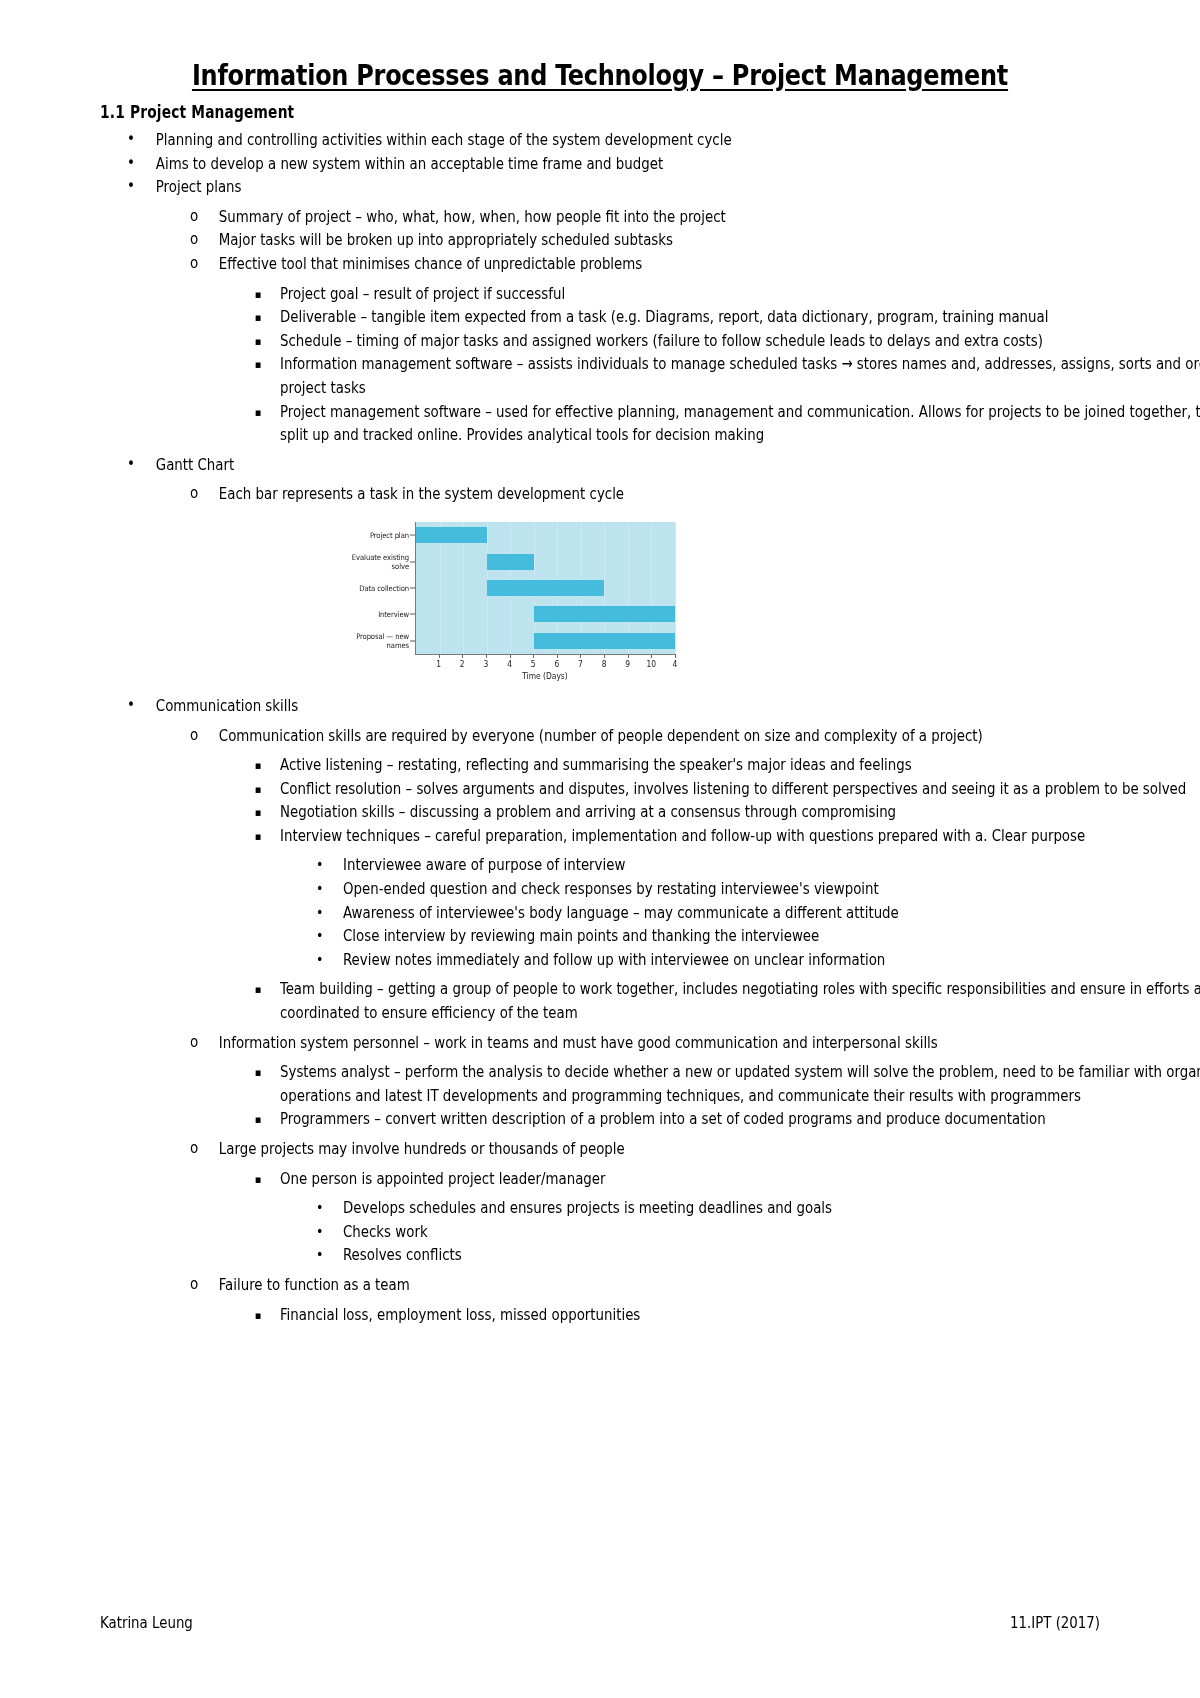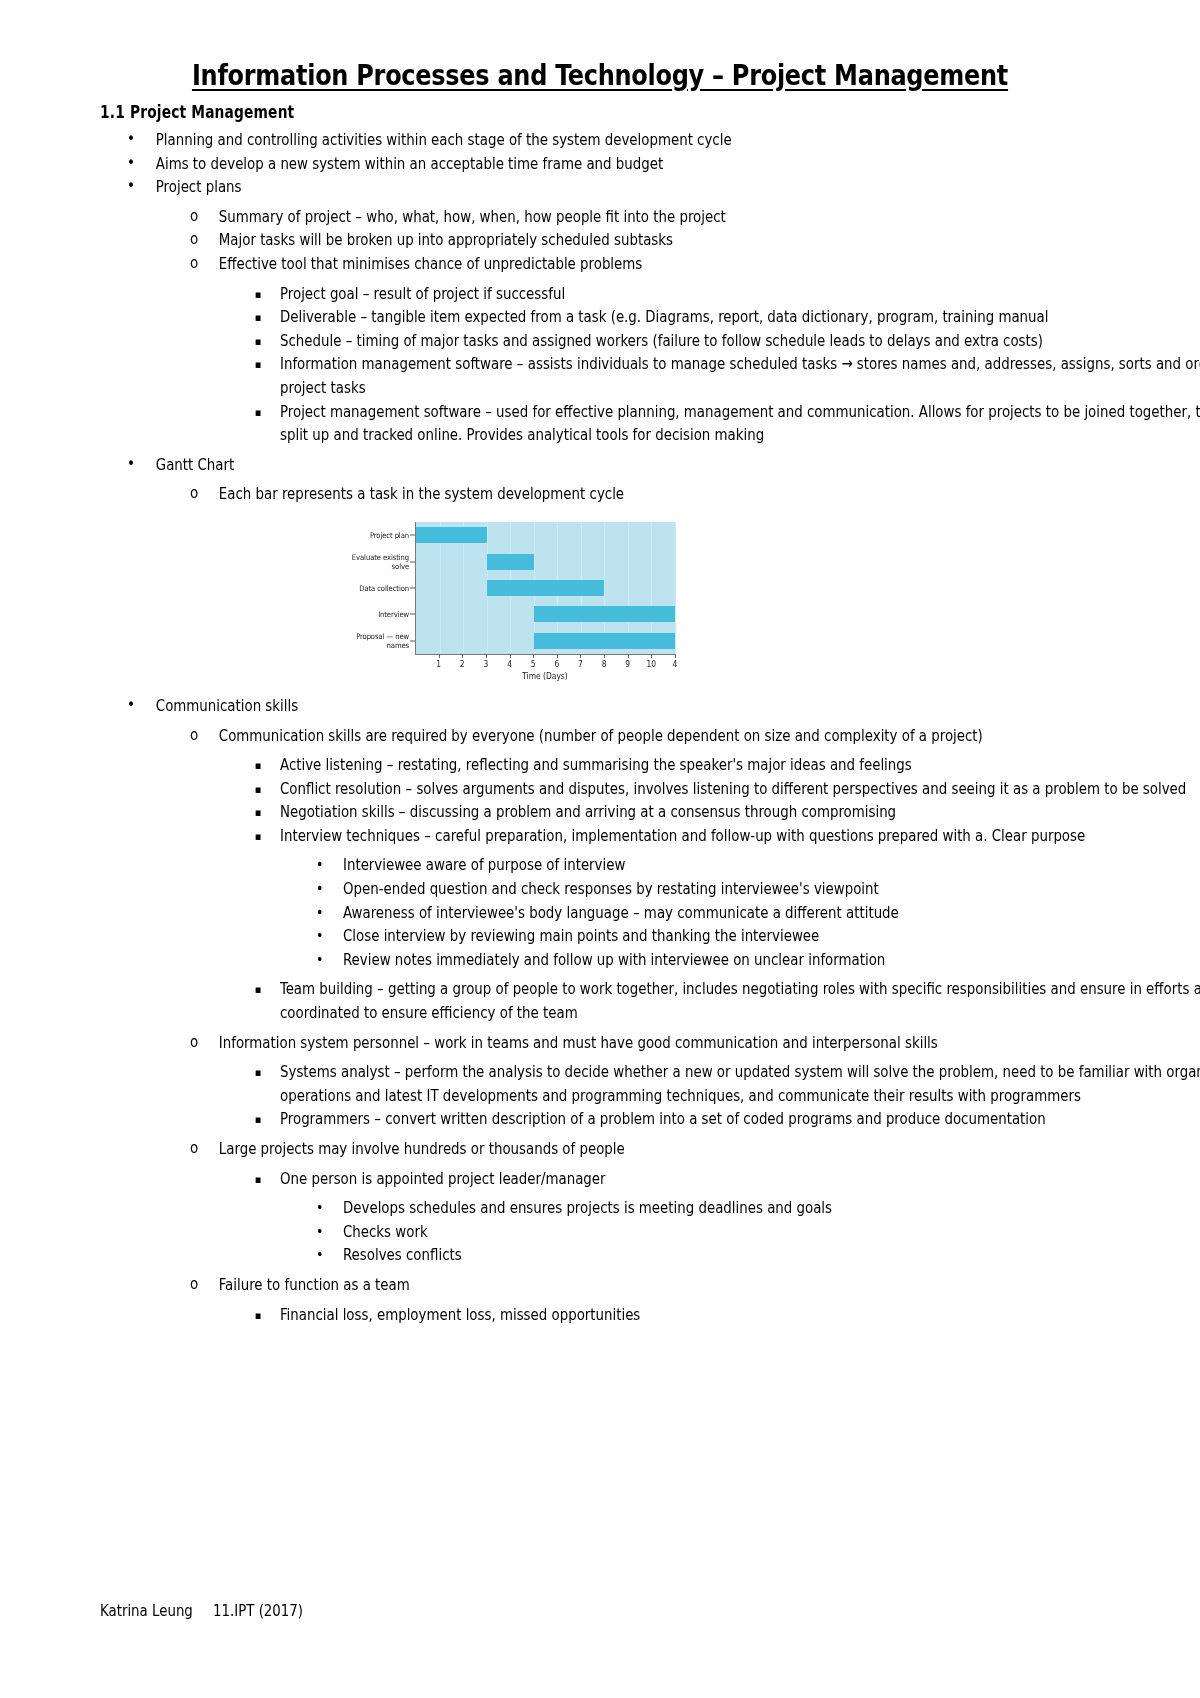--- a/index.html
+++ b/index.html
@@ -187,23 +187,23 @@
     font-family: "DejaVu Sans Condensed", "Liberation Sans Narrow", "Liberation Sans", sans-serif;
     font-size: 8.4px;
     color: #222;
   }
 
   
   .footer {
     position: absolute;
     left: 100px;
     right: 100px;
-    bottom: 78px;
+    bottom: 66px;
     display: flex;
-    justify-content: flex-start;
+    justify-content: space-between;
     font-family: "DejaVu Sans Condensed", "Liberation Sans Narrow", "Liberation Sans", sans-serif;
     font-size: 16.5px;
     color: #000;
   }
   .footer span { transform: scaleX(0.9); transform-origin: left center; display:inline-block; }
   .footer span.right { transform-origin: right center; }
 </style>
 </head>
 <body>
 

